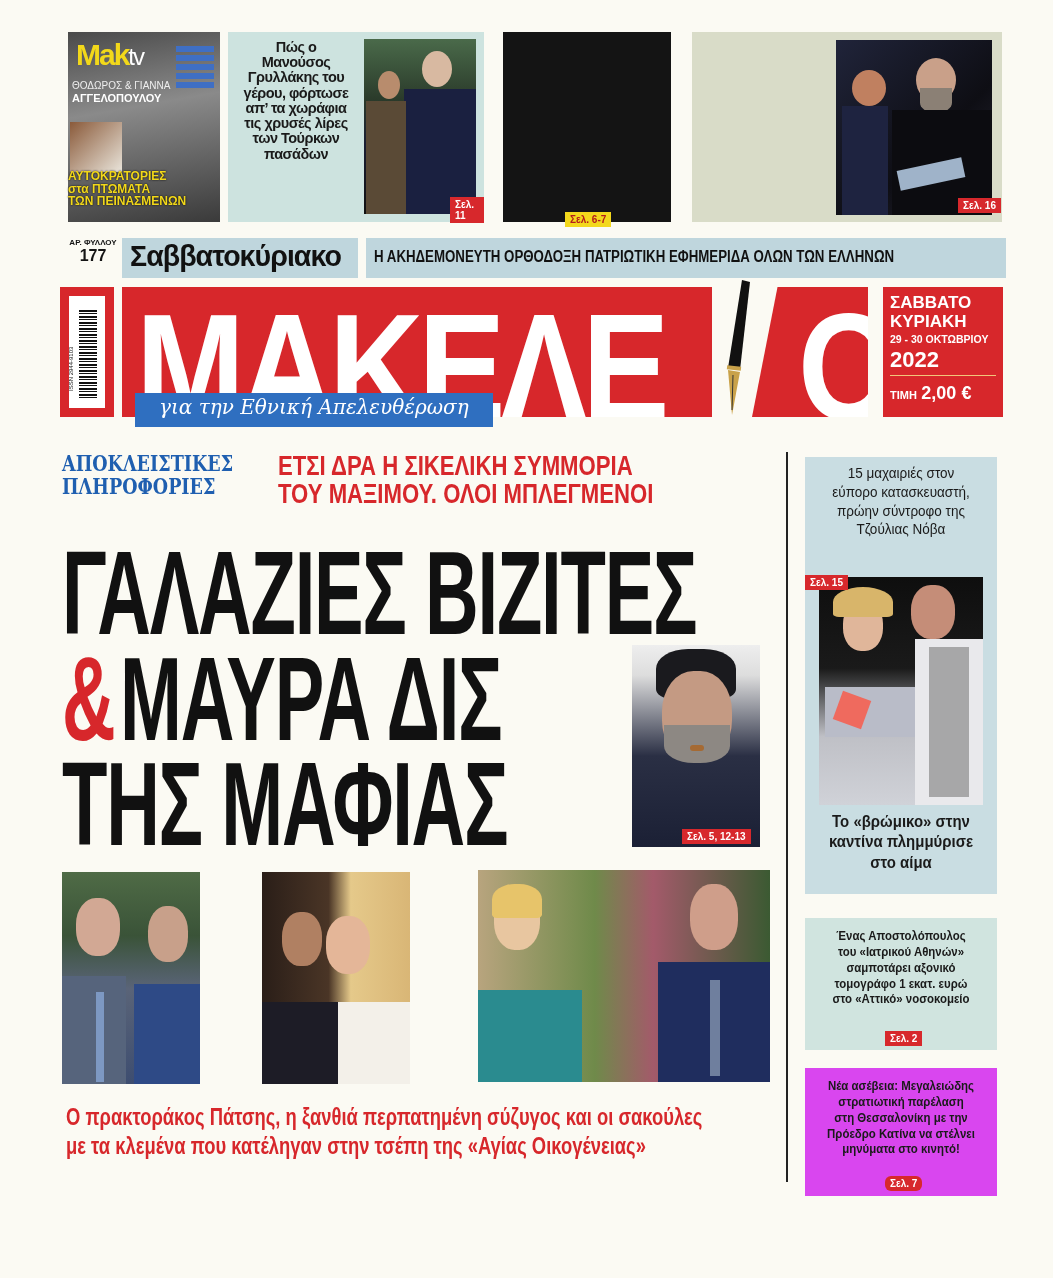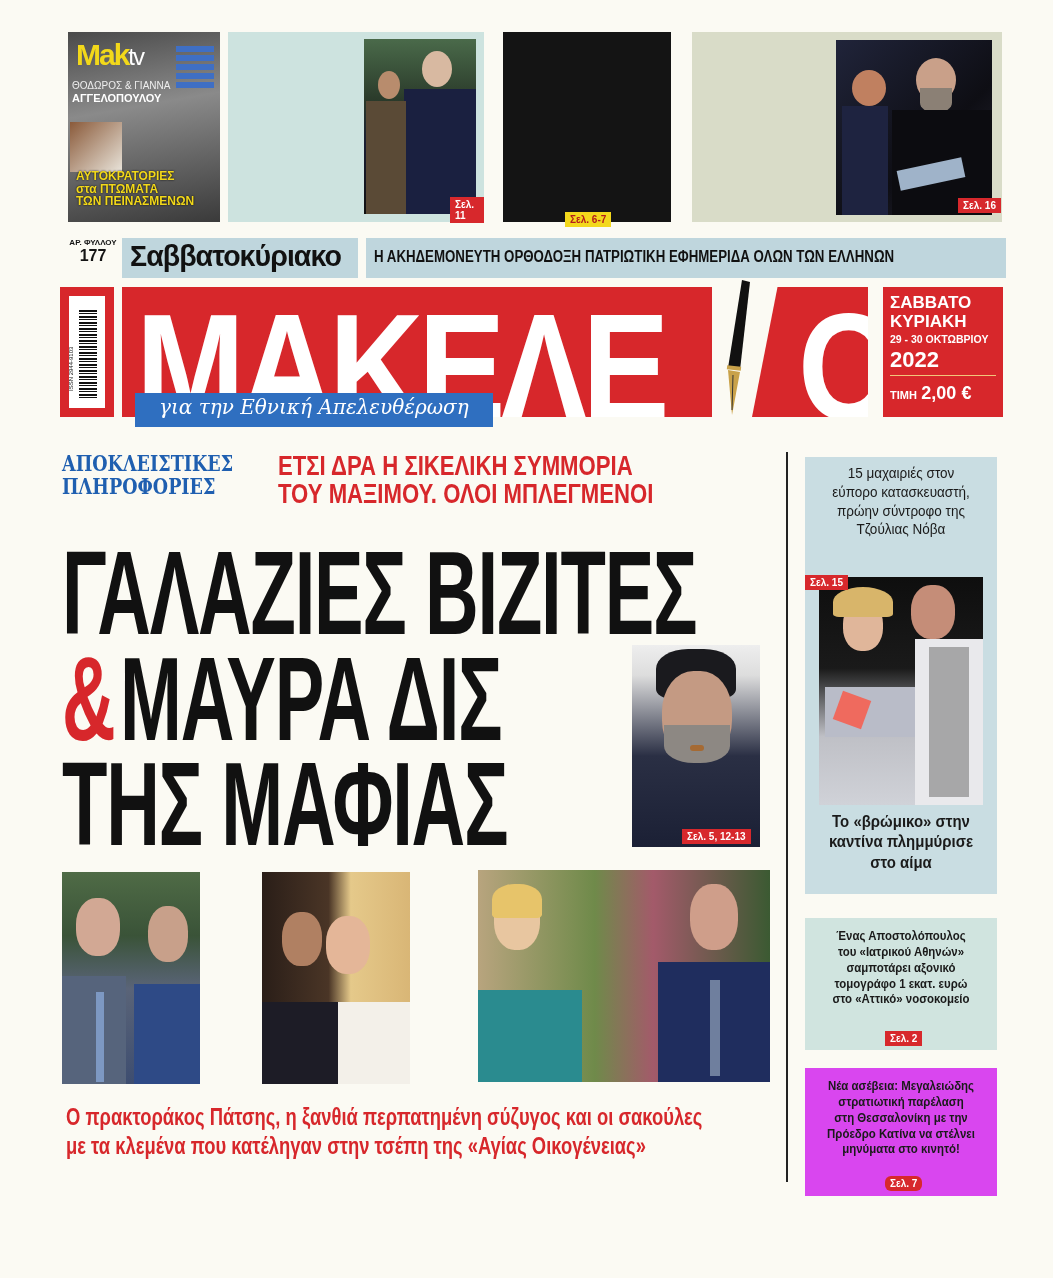--- a/index.html
+++ b/index.html
@@ -37,28 +37,38 @@
   <div class="abs" style="left:108px; top:14px; width:38px;">
     <div style="height:6px; background:#3f6fc4; margin-bottom:3px;"></div>
     <div style="height:6px; background:#3f6fc4; margin-bottom:3px;"></div>
     <div style="height:6px; background:#3f6fc4; margin-bottom:3px;"></div>
     <div style="height:6px; background:#3f6fc4; margin-bottom:3px;"></div>
     <div style="height:6px; background:#3f6fc4;"></div>
   </div>
   <div class="abs" style="left:4px; top:48px; color:#eee; font-size:10px; white-space:nowrap;">ΘΟΔΩΡΟΣ &amp; ΓΙΑΝΝΑ</div>
   <div class="abs" style="left:4px; top:60px; color:#fff; font-size:11px; font-weight:700; white-space:nowrap;">ΑΓΓΕΛΟΠΟΥΛΟΥ</div>
   <div class="abs" style="left:2px; top:90px; width:52px; height:50px; background:linear-gradient(135deg,#8a5a3a,#e9e4da);"></div>
-  <div class="abs" style="left:8px; top:138px; color:#f2d81a; font-weight:700; font-size:12px; line-height:1.05; text-shadow:0 0 2px #000;">
+  <div class="abs" style="left:0; top:138px; color:#f2d81a; font-weight:700; font-size:12px; line-height:1.05; text-shadow:0 0 2px #000;">
     <div>ΑΥΤΟΚΡΑΤΟΡΙΕΣ</div>
     <div>στα ΠΤΩΜΑΤΑ</div>
     <div>ΤΩΝ ΠΕΙΝΑΣΜΕΝΩΝ</div>
   </div>
 </div>
 
 <div class="teaser" style="left:228px; width:256px; background:#cde3df;">
+  <div class="t-text" style="left:4px; top:8px; width:128px; font-size:14.5px; color:#1a1a1a;">
+    <div>Πώς ο</div>
+    <div>Μανούσος</div>
+    <div>Γρυλλάκης του</div>
+    <div>γέρου, φόρτωσε</div>
+    <div>απ’ τα χωράφια</div>
+    <div>τις χρυσές λίρες</div>
+    <div>των Τούρκων</div>
+    <div>πασάδων</div>
+  </div>
   <div class="photo" style="left:136px; top:7px; width:112px; height:175px; background:linear-gradient(180deg,#4a6a4a 0%,#2a3a2a 35%,#1a1e33 60%,#111 100%);">
     <div class="abs" style="left:58px; top:12px; width:30px; height:36px; border-radius:50%; background:#d8b9a1;"></div>
     <div class="abs" style="left:14px; top:32px; width:22px; height:28px; border-radius:50%; background:#b88c6d;"></div>
     <div class="abs" style="left:40px; top:50px; width:72px; height:125px; background:#1a2040;"></div>
     <div class="abs" style="left:2px; top:62px; width:40px; height:113px; background:#5a4a36;"></div>
   </div>
   <div class="sel" style="left:222px; top:165px;">Σελ. 11</div>
 </div>
 
 <div class="teaser" style="left:503px; width:168px; background:#141414;">

